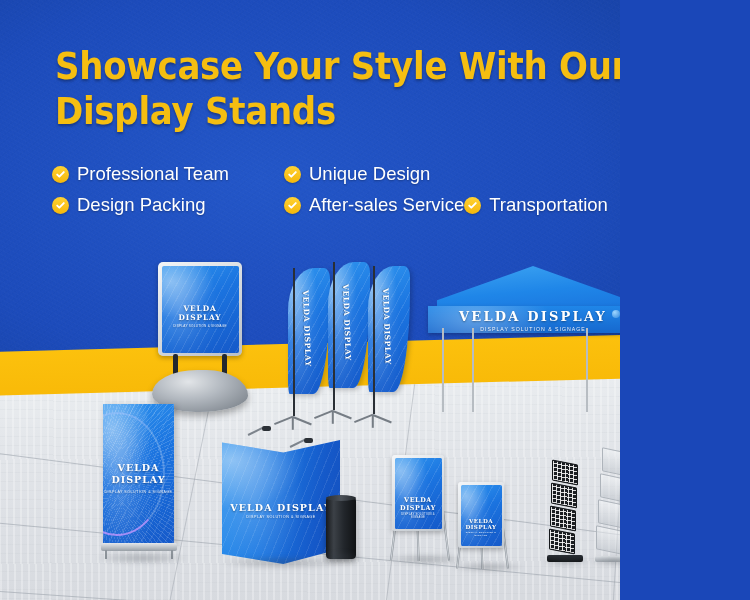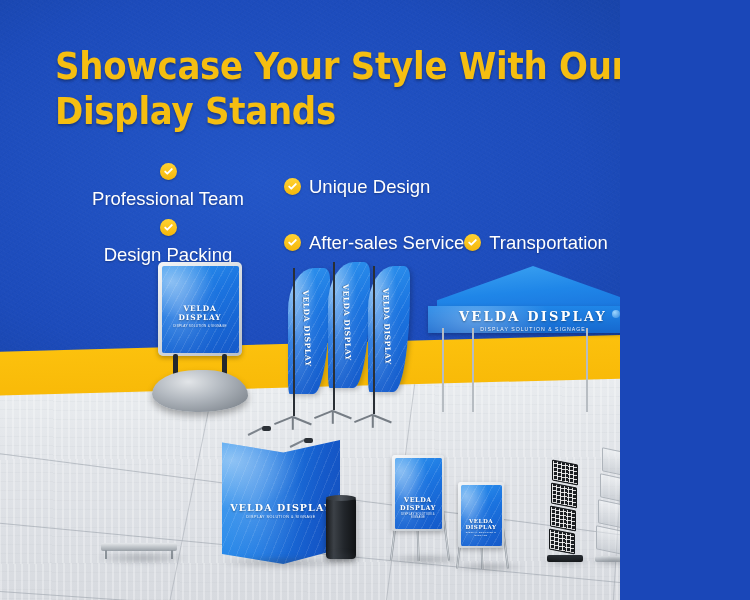--- a/index.html
+++ b/index.html
@@ -57,21 +57,21 @@
 
   
   .features { position:absolute; left:52px; top:163px; width:660px; }
   .feat-row { display:flex; margin-bottom:9px; }
   .feat {
     display:flex; align-items:center; gap:8px;
     color:#ffffff; font-size:18.5px; line-height:22px;
     text-shadow:0 1px 2px rgba(0,0,0,.30);
     white-space:nowrap;
   }
-  .feat.c1 { width:232px;flex-direction:column; }
+  .feat.c1 { width:232px; }
   .feat.c2 { width:182px; }
   .feat.c3 { width:auto; }
   .tick {
     flex:0 0 auto; width:17px; height:17px; border-radius:50%;
     background:linear-gradient(180deg,#ffd233 0%,#f5b70a 100%);
     display:flex; align-items:center; justify-content:center;
     box-shadow:0 1px 2px rgba(0,0,0,.25);
   }
   .tick svg { display:block; }
 
@@ -380,20 +380,29 @@
       </div>
     </div>
     <div class="knob"></div>
     <div class="pole leg" style="left:14px;"></div>
     <div class="pole leg" style="left:44px;"></div>
     <div class="pole leg" style="left:158px;"></div>
     <div class="pole leg" style="left:192px;"></div>
   </div>
 
   <div class="prod" id="rollup">
+    <div class="art">
+      <div class="rays"></div>
+      <div class="swoosh"></div>
+      <div class="brand vbrand">
+        <span>VELDA</span><br>
+        <span>DISPLAY</span>
+        <span class="sub">DISPLAY SOLUTION &amp; SIGNAGE</span>
+      </div>
+    </div>
     <div class="cassette"></div>
     <div class="foot" style="left:2px;"></div>
     <div class="foot" style="left:68px;"></div>
   </div>
 
   <div class="prod" id="popup">
     <div class="wall">
       <div class="brand vbrand">
         <span>VELDA DISPLAY</span>
         <span class="sub">DISPLAY SOLUTION &amp; SIGNAGE</span>

